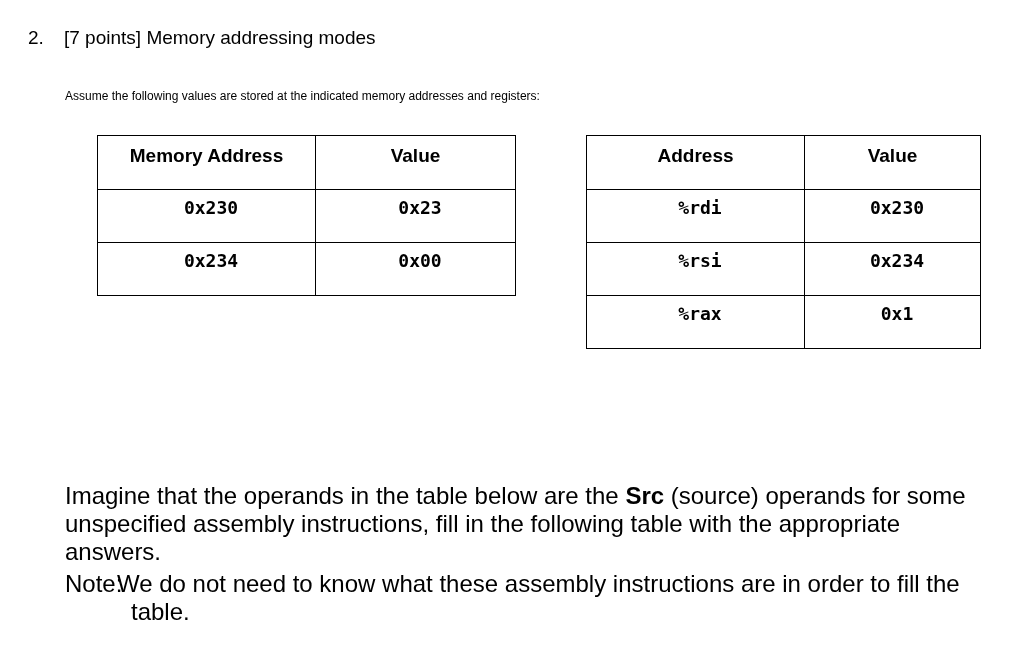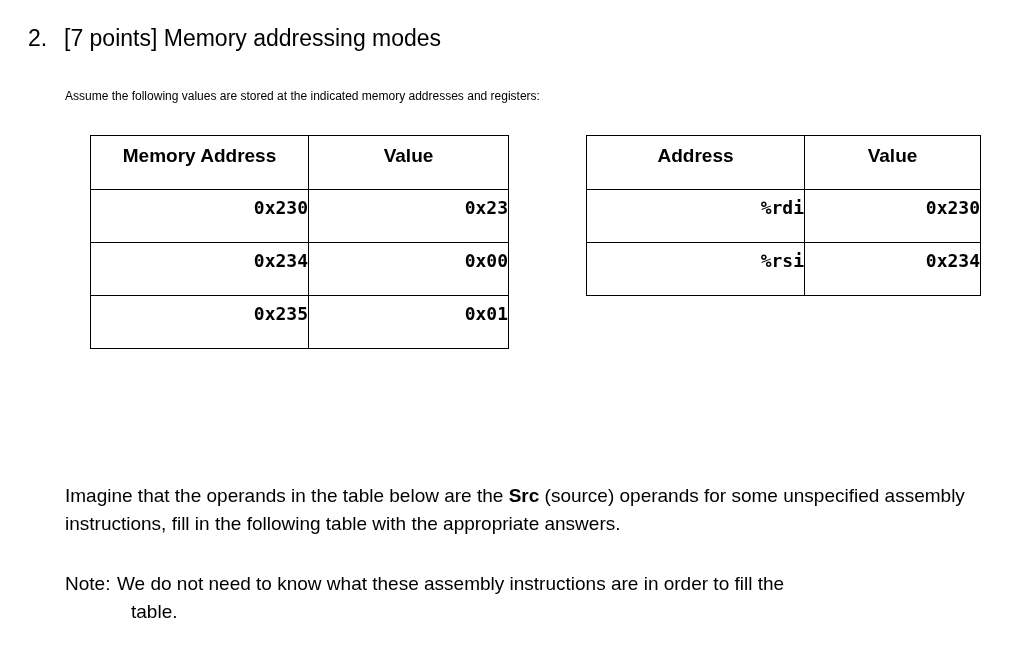--- a/index.html
+++ b/index.html
@@ -15,21 +15,21 @@
     color: #000000;
     overflow: hidden;
   }
 
   
   .q-heading {
     position: absolute;
     left: 28px;
     top: 25px;
     width: 960px;
-    font-size: 23px;
+    font-size: 19px;
     line-height: 26px;
     white-space: nowrap;
   }
   .q-num {
     display: inline-block;
     width: 36px;
   }
 
   
   .intro {
@@ -65,42 +65,42 @@
     box-sizing: border-box;
   }
   .data-table td {
     height: 53px;
     padding: 7px 0 0 9px;
     box-sizing: border-box;
     font-family: "DejaVu Sans Mono", monospace;
     font-weight: bold;
     font-size: 18px;
     letter-spacing: 0px;
-    text-align: right;
+    text-align: center;
   }
 
   #memory-table {
-    left: 90px;
+    left: 97px;
     top: 135px;
   }
   #memory-table .col-a { width: 218px; }
   #memory-table .col-b { width: 200px; }
 
   #register-table {
     left: 586px;
     top: 135px;
   }
   #register-table .col-a { width: 218px; }
   #register-table .col-b { width: 176px; }
 
   
   .para {
     position: absolute;
     left: 65px;
-    font-size: 19px;
+    font-size: 24px;
     line-height: 28px;
     width: 920px;
   }
   #para-imagine { top: 482px; }
   #para-note {
     top: 570px;
     padding-left: 0;
   }
   .note-label {
     display: inline-block;
@@ -137,24 +137,20 @@
   </thead>
   <tbody>
     <tr>
       <td>0x230</td>
       <td>0x23</td>
     </tr>
     <tr>
       <td>0x234</td>
       <td>0x00</td>
     </tr>
-    <tr>
-      <td>0x235</td>
-      <td>0x01</td>
-    </tr>
   </tbody>
 </table>
 
 <table class="data-table" id="register-table">
   <colgroup>
     <col class="col-a">
     <col class="col-b">
   </colgroup>
   <thead>
     <tr>
@@ -164,20 +160,24 @@
   </thead>
   <tbody>
     <tr>
       <td>%rdi</td>
       <td>0x230</td>
     </tr>
     <tr>
       <td>%rsi</td>
       <td>0x234</td>
     </tr>
+    <tr>
+      <td>%rax</td>
+      <td>0x1</td>
+    </tr>
   </tbody>
 </table>
 
 <div class="para" id="para-imagine">
   <span>Imagine that the operands in the table below are the </span><b>Src</b><span> (source) operands for some unspecified assembly instructions, fill in the following table with the appropriate answers.</span>
 </div>
 
 <div class="para" id="para-note">
   <span class="note-label">Note:</span><span class="note-body">We do not need to know what these assembly instructions are in order to fill the</span>
   <span class="note-hang">table.</span>

